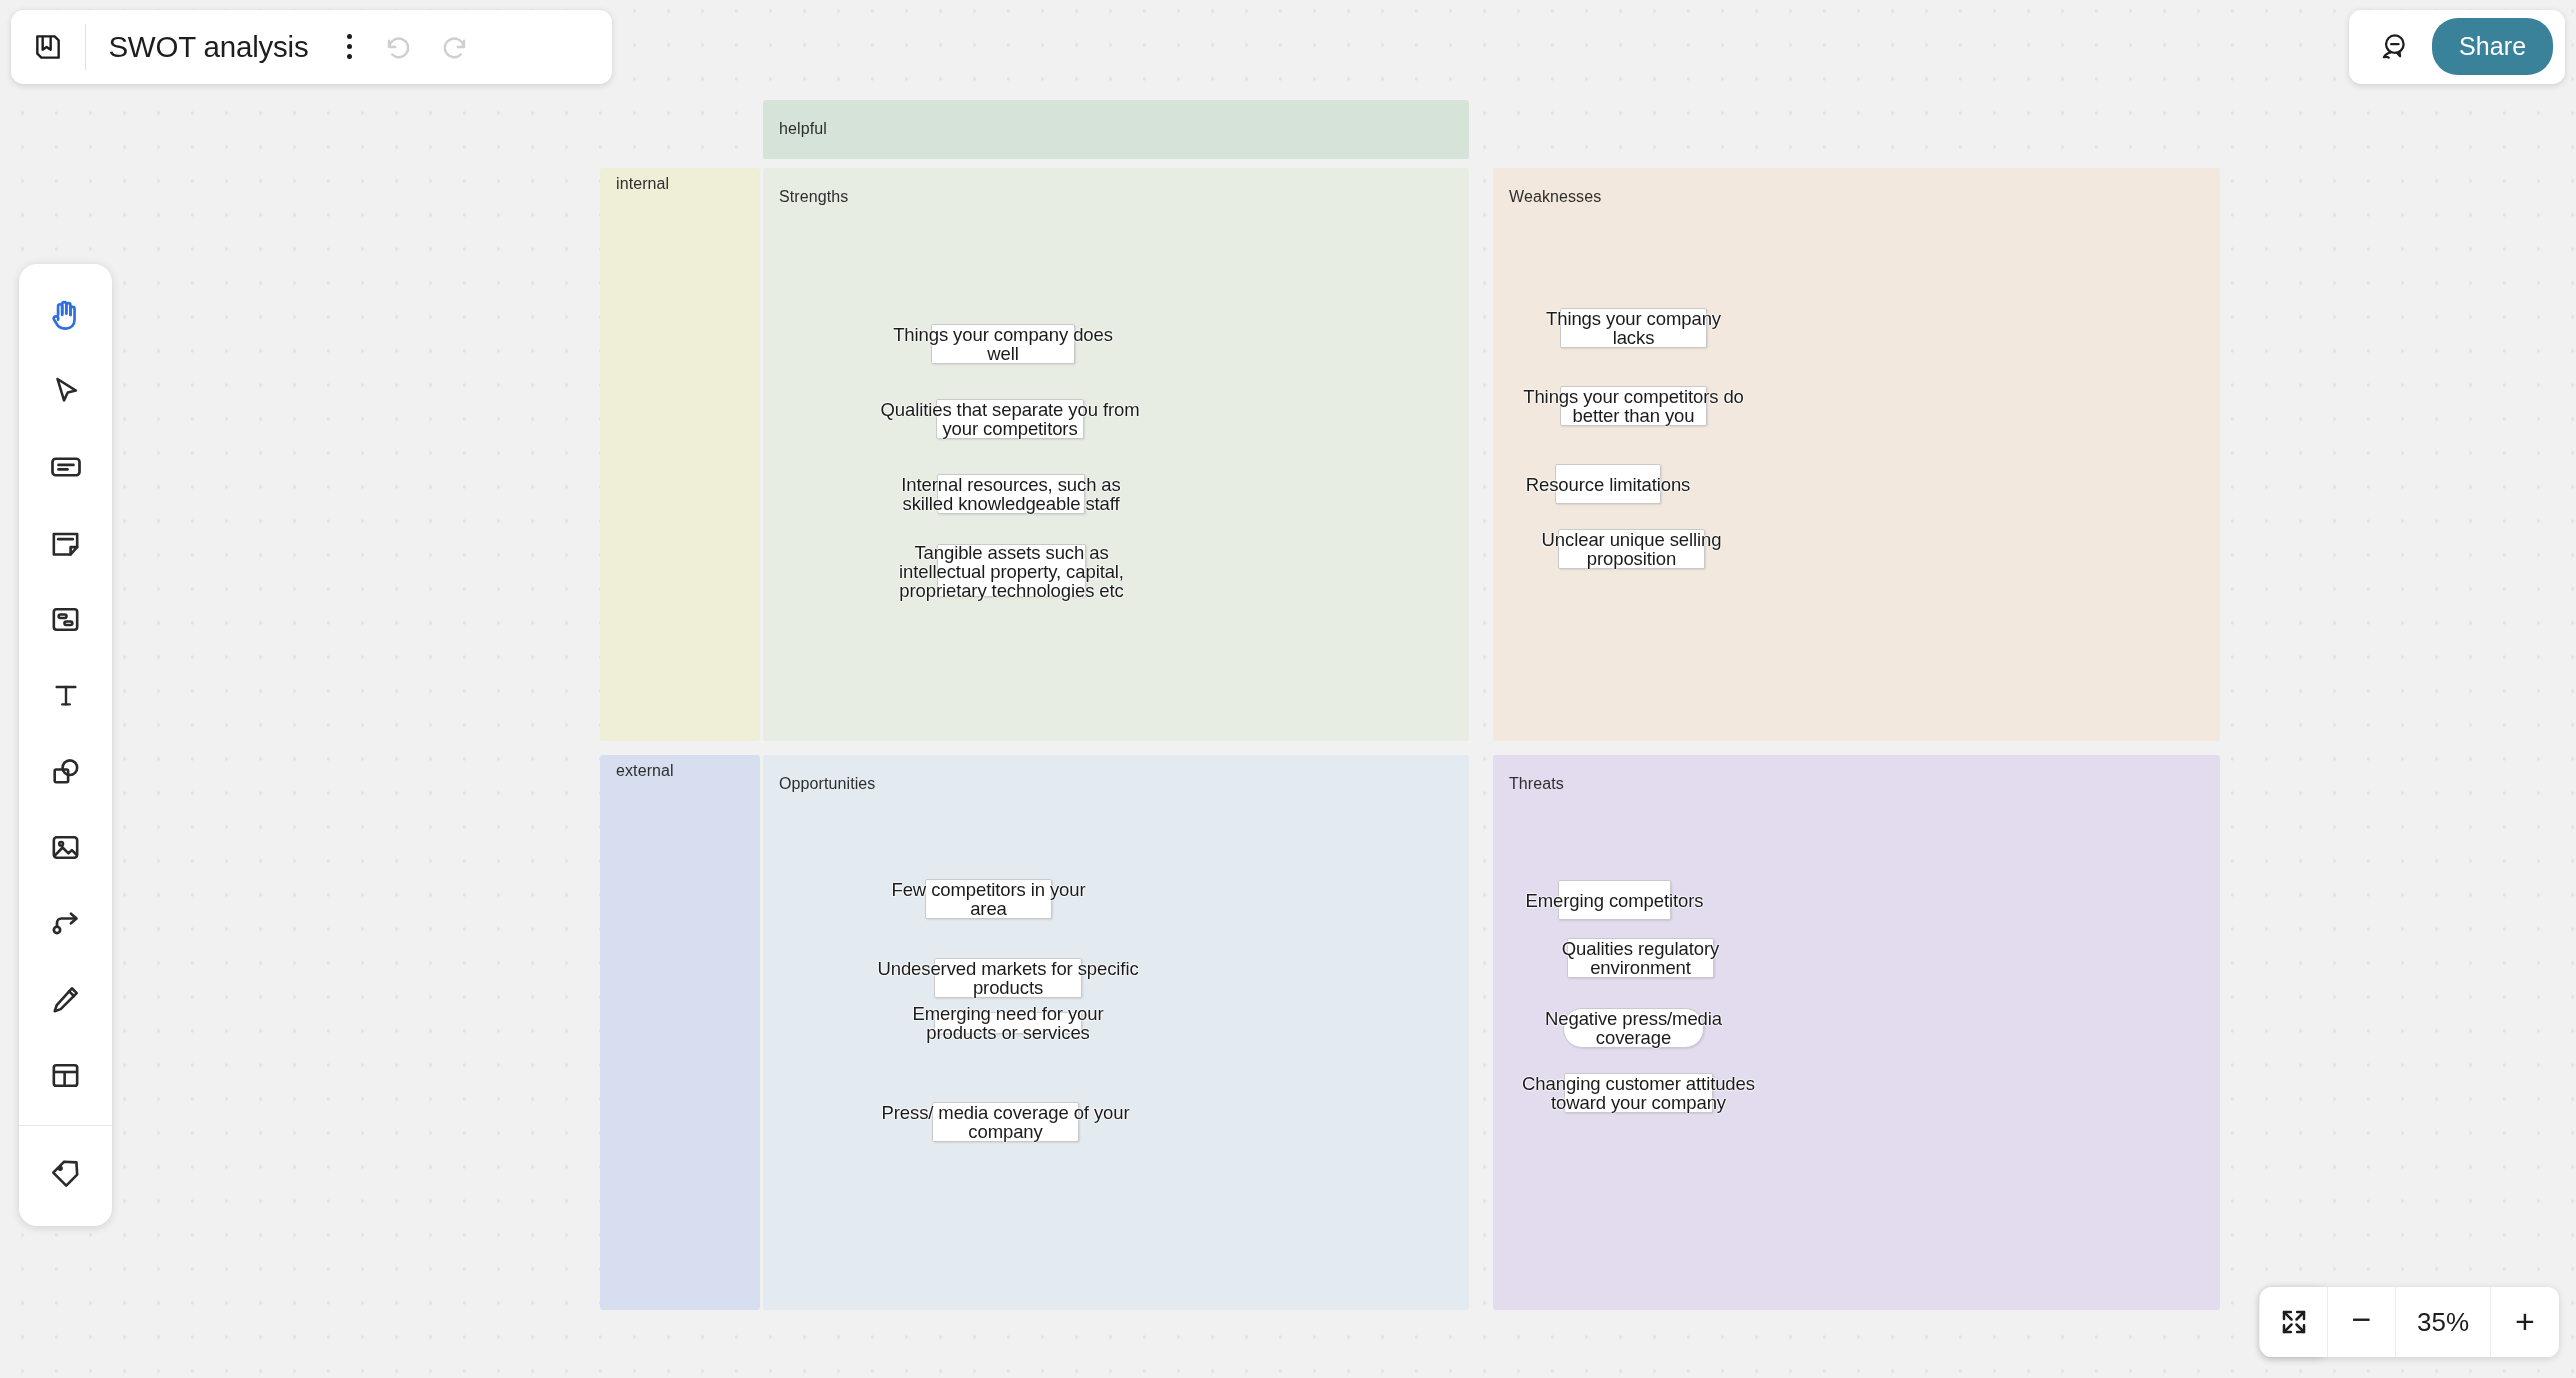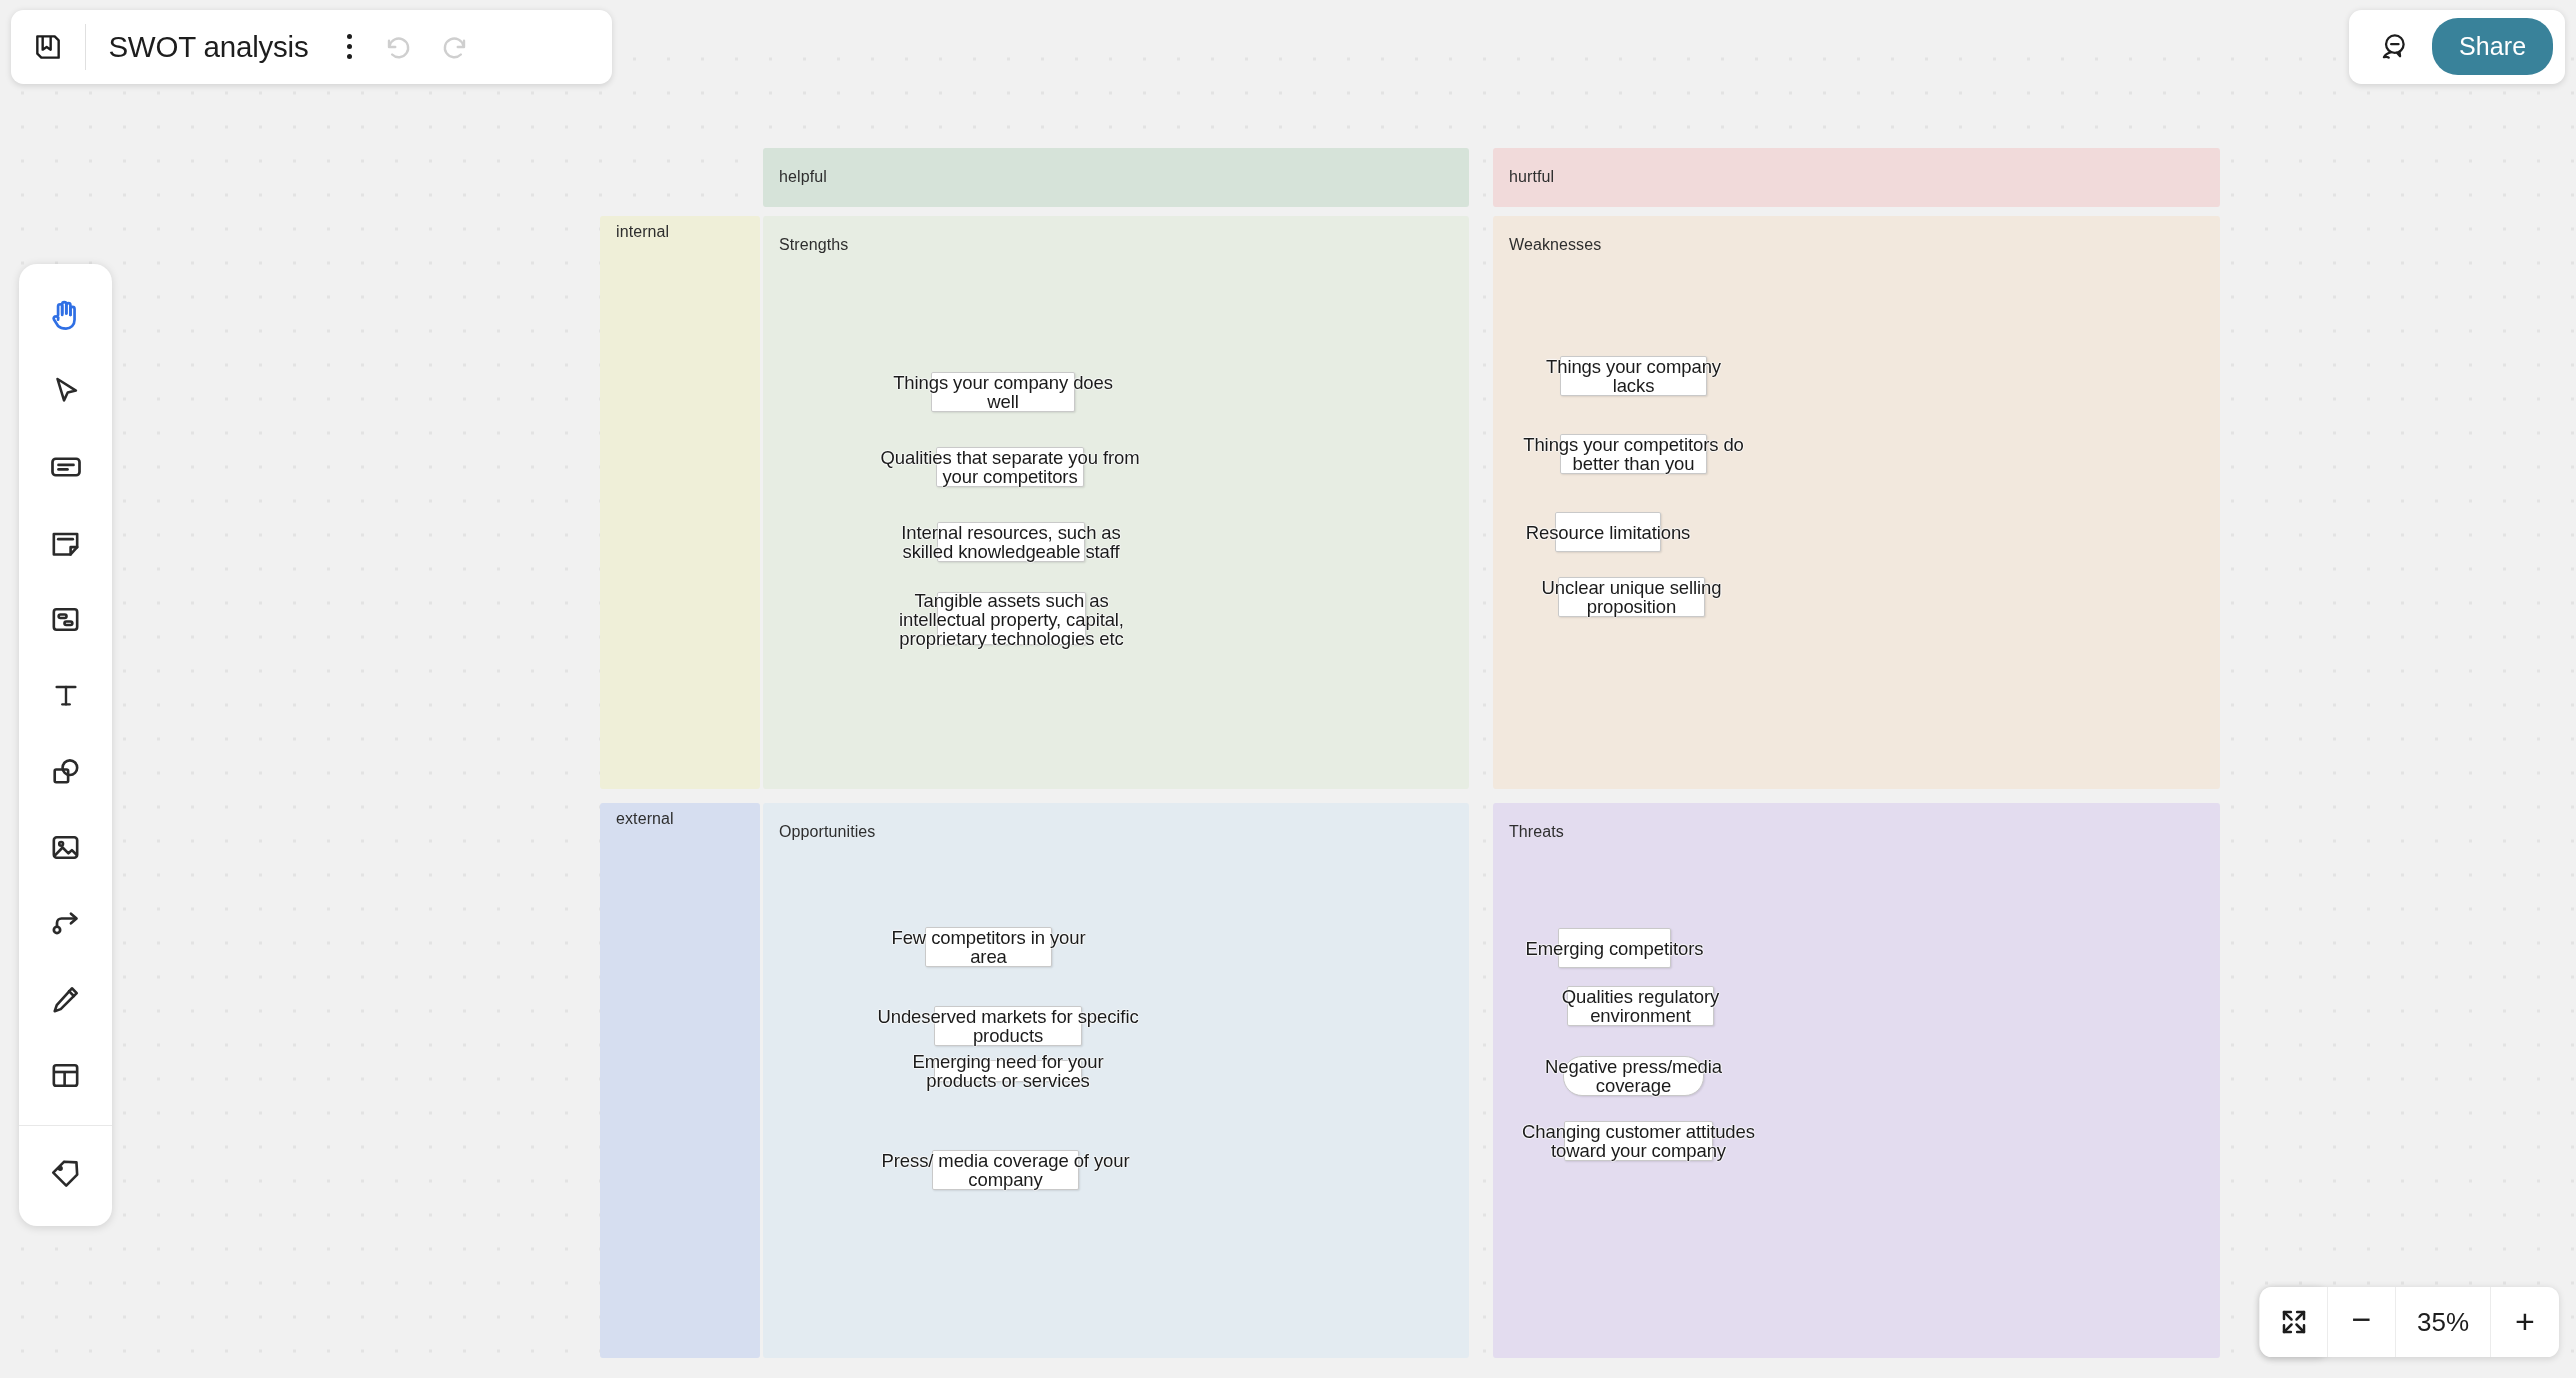--- a/index.html
+++ b/index.html
@@ -12,21 +12,20 @@
 
   
   #canvas {
     position: absolute;
     inset: 0;
     background-color: #f1f1f1;
     background-image:
       radial-gradient(circle at 1.5px 1.5px, #e3e3e3 1.5px, transparent 1.6px);
     background-size: 34px 34px;
     background-position: 21px 9.5px;
-    margin-top: 48px;
   }
 
   
   #swot {
     position: absolute;
     left: 600px; top: 100px;
     width: 1620px; height: 1210px;
   }
   .cell { position: absolute; border-radius: 2.9px; }
   .cell-label {
@@ -243,23 +242,20 @@
 </style>
 </head>
 <body>
 
 <div id="canvas">
 
   <div id="swot">
 
     <div class="cell hdr-helpful">
       <span class="cell-label">helpful</span>
-    </div>
-    <div class="cell hdr-hurtful">
-      <span class="cell-label">hurtful</span>
     </div>
 
     <div class="cell row-internal">
       <span class="cell-label">internal</span>
     </div>
     <div class="cell row-external">
       <span class="cell-label">external</span>
     </div>
 
     <div class="cell q-strengths">

